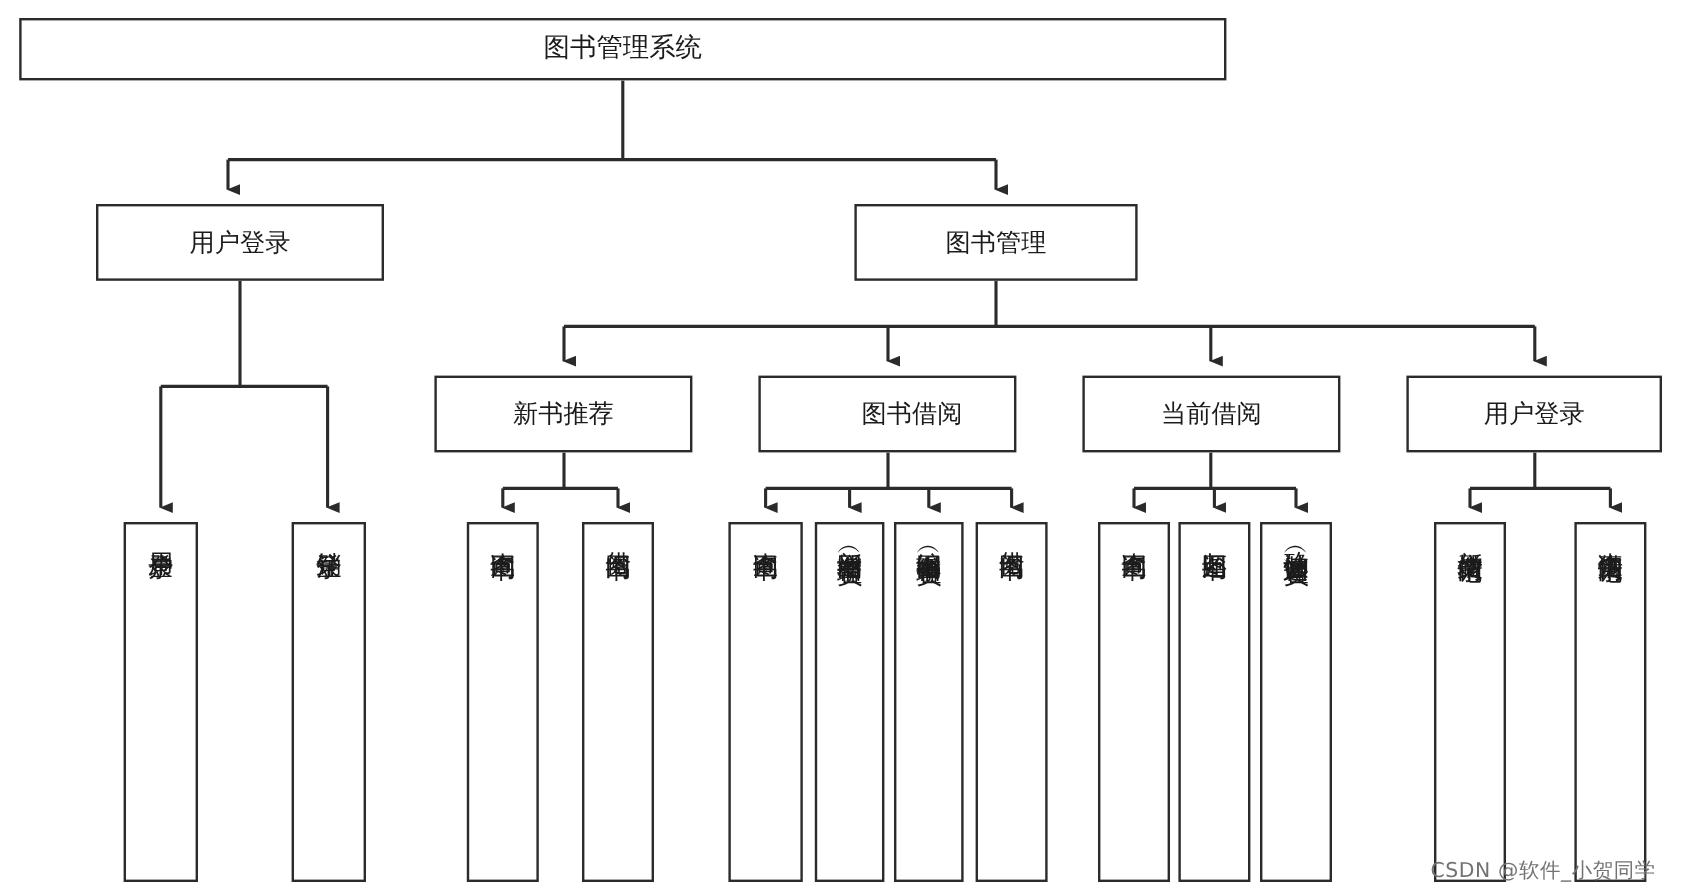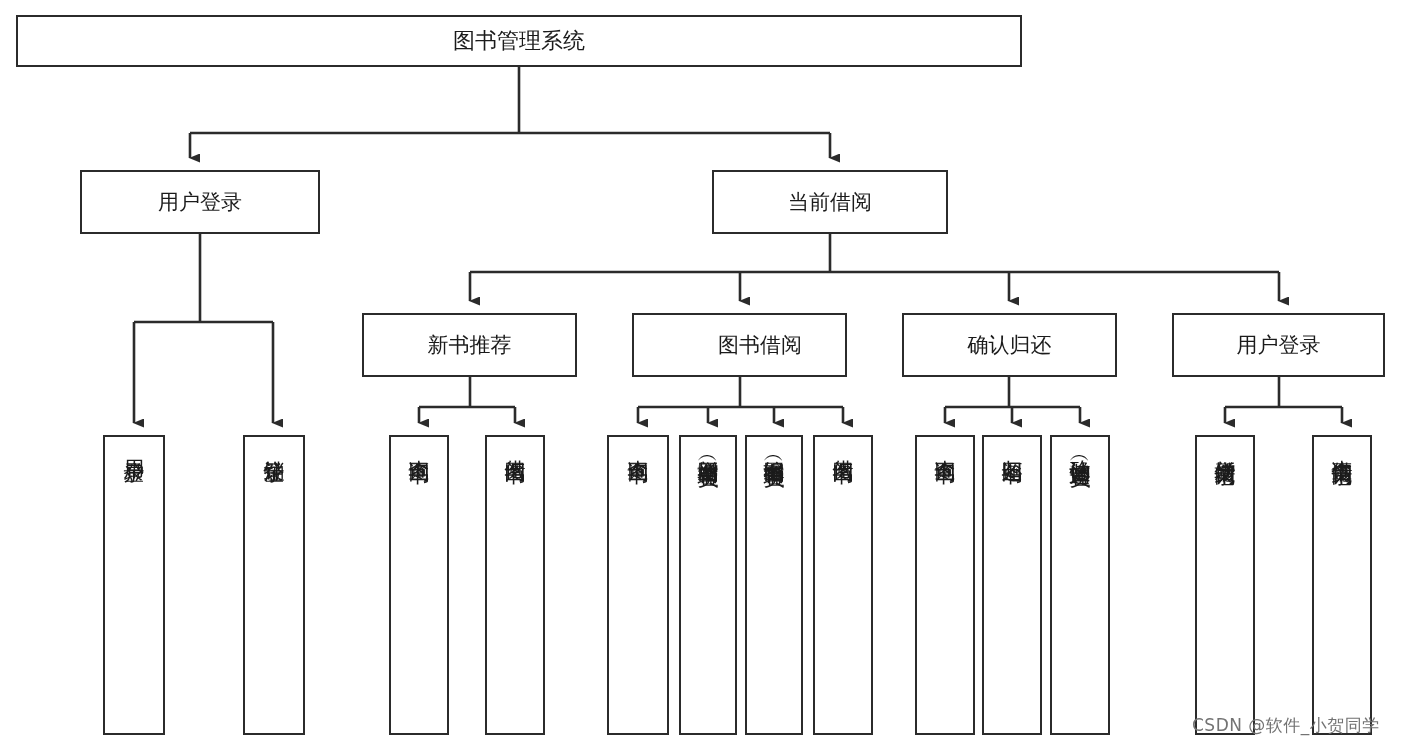--- a/index.html
+++ b/index.html
@@ -143,31 +143,31 @@
   </svg>
 
   <div class="node h-node root" style="left:16px; top:15px; width:1006px; height:52px;">
     <span class="label">图书管理系统</span>
   </div>
 
   <div class="node h-node level2" style="left:80px; top:170px; width:240px; height:64px;">
     <span class="label">用户登录</span>
   </div>
   <div class="node h-node level2" style="left:712px; top:170px; width:236px; height:64px;">
-    <span class="label">当前借阅</span>
+    <span class="label">图书管理</span>
   </div>
 
   <div class="node h-node level3" style="left:362px; top:313px; width:215px; height:64px;">
     <span class="label">新书推荐</span>
   </div>
   <div class="node h-node level3" style="left:632px; top:313px; width:215px; height:64px;padding-left:41px;">
     <span class="label">图书借阅</span>
   </div>
   <div class="node h-node level3" style="left:902px; top:313px; width:215px; height:64px;">
-    <span class="label">确认归还</span>
+    <span class="label">当前借阅</span>
   </div>
   <div class="node h-node level3" style="left:1172px; top:313px; width:213px; height:64px;">
     <span class="label">用户登录</span>
   </div>
 
   <div class="node v-node leaf" style="left:103px; top:435px; width:62px; height:300px;">
     <span class="label">用户登录</span>
   </div>
   <div class="node v-node leaf" style="left:243px; top:435px; width:62px; height:300px;">
     <span class="label">注销登录</span>

